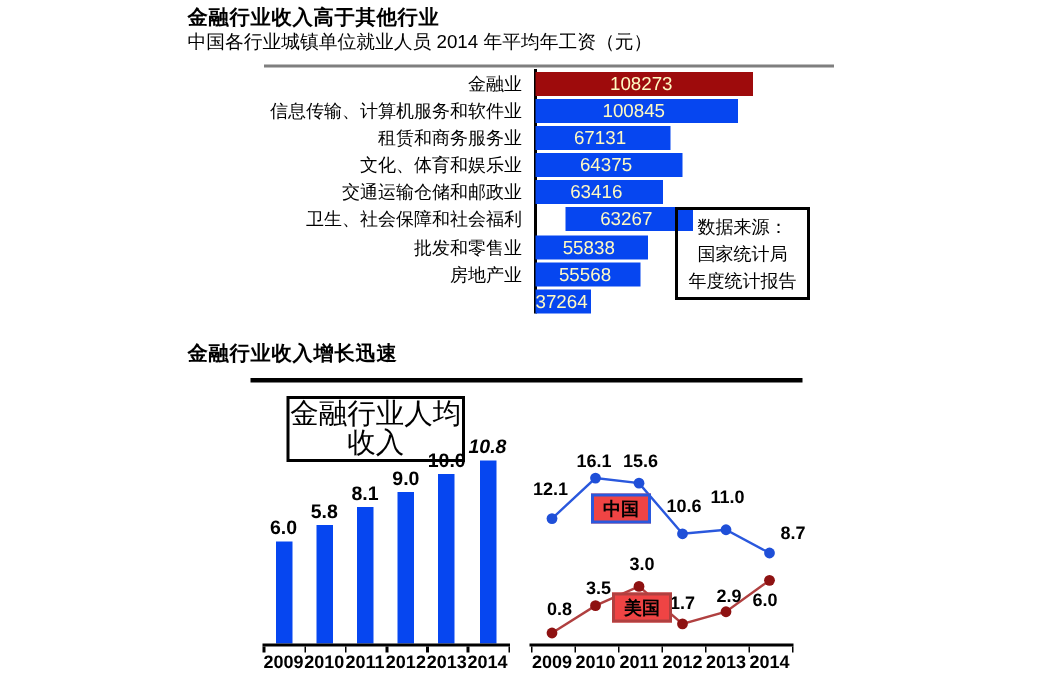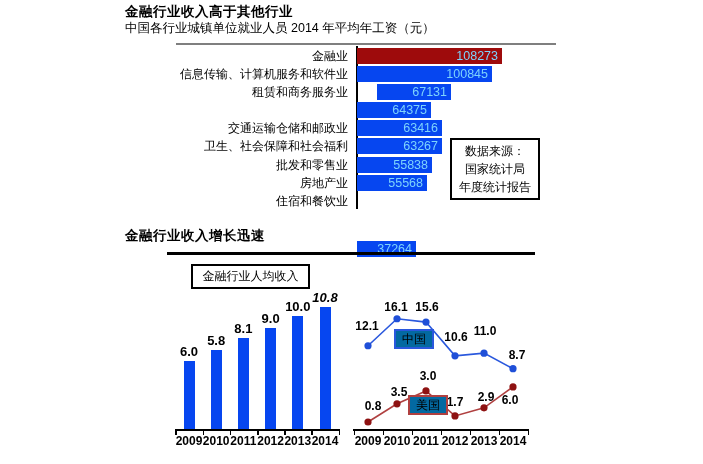--- a/index.html
+++ b/index.html
@@ -10,31 +10,31 @@
   .abs{position:absolute;}
   .h1{font-size:13.5px;font-weight:bold;letter-spacing:.5px;}
   .sub{font-size:12.5px;}
   .divider{background:#7f7f7f;height:2px;}
   .divider2{background:#000;height:2.5px;}
   
   #industry-rows{left:125px;top:47px;width:420px;}
   .irow{position:relative;height:18.1px;}
   .icat{position:absolute;left:0;top:0;width:223px;text-align:right;font-size:12px;line-height:18px;white-space:nowrap;}
   .ibar{position:absolute;left:232px;top:1px;height:16px;}
-  .ival{display:block;color:#7dd3fc;font-size:12.5px;line-height:16px;text-align:right;padding-right:4px;white-space:nowrap;}
+  .ival{display:block;color:#fef9c3;font-size:12.5px;line-height:16px;text-align:center;padding-right:4px;white-space:nowrap;}
   .vaxis{left:356px;top:46px;width:1.5px;height:163px;background:#000;}
   .srcbox{left:450px;top:138px;width:86px;height:58px;border:2px solid #000;
     display:flex;flex-direction:column;justify-content:center;text-align:center;
     font-size:12px;line-height:18px;}
-  .titlebox{border:2px solid #000;text-align:center;font-size:12px;line-height:19px;padding:1px 0;background:#fff;}
+  .titlebox{border:2px solid #000;text-align:center;font-size:19px;line-height:19px;padding:1px 0;background:#fff;}
   .blabel{font-size:13px;font-weight:bold;text-align:center;width:40px;}
   .ylabel{font-size:12px;font-weight:bold;text-align:center;width:34px;}
   .axis{background:#000;height:2px;}
   .tick{background:#000;width:1.5px;height:4px;}
-  .legend{font-size:12px;font-weight:normal;line-height:16px;padding:0 6px;background:#0369a1;border:2px solid;text-align:right;}
+  .legend{font-size:12px;font-weight:bold;line-height:16px;padding:0 6px;background:#ef4444;border:2px solid;text-align:right;}
   .linelabel{font-size:12px;font-weight:bold;text-align:center;width:40px;}
 </style>
 </head>
 <body>
 
 <div id="canvas">
 
   <div class="abs h1" style="left:125px;top:3px;font-family:Liberation Serif, serif;">金融行业收入高于其他行业</div>
   <div class="abs sub" style="left:125px;top:20px;">中国各行业城镇单位就业人员 2014 年平均年工资（元）</div>
 
@@ -48,56 +48,56 @@
         </div>
       </div>
       <div class="irow">
         <span class="icat">信息传输、计算机服务和软件业</span>
         <div class="ibar" style="width: 135px; background: rgb(6, 70, 240);">
           <span class="ival">100845</span>
         </div>
       </div>
       <div class="irow">
         <span class="icat">租赁和商务服务业</span>
-        <div class="ibar" style="width: 74px; background: rgb(6, 70, 240); margin-left: 20px;">
+        <div class="ibar" style="width: 90px; background: rgb(6, 70, 240);">
           <span class="ival">67131</span>
         </div>
       </div>
       <div class="irow">
-        <div class="ibar" style="width: 74px; background: rgb(6, 70, 240);">
+        <span class="icat">文化、体育和娱乐业</span>
+        <div class="ibar" style="width: 98px; background: rgb(6, 70, 240);">
           <span class="ival">64375</span>
         </div>
       </div>
       <div class="irow">
         <span class="icat">交通运输仓储和邮政业</span>
         <div class="ibar" style="width: 85px; background: rgb(6, 70, 240);">
           <span class="ival">63416</span>
         </div>
       </div>
       <div class="irow">
         <span class="icat">卫生、社会保障和社会福利</span>
-        <div class="ibar" style="width: 85px; background: rgb(6, 70, 240);">
+        <div class="ibar" style="width: 85px; background: rgb(6, 70, 240); margin-left: 20px;">
           <span class="ival">63267</span>
         </div>
       </div>
       <div class="irow">
         <span class="icat">批发和零售业</span>
         <div class="ibar" style="width: 75px; background: rgb(6, 70, 240);">
           <span class="ival">55838</span>
         </div>
       </div>
       <div class="irow">
         <span class="icat">房地产业</span>
         <div class="ibar" style="width: 70px; background: rgb(6, 70, 240);">
           <span class="ival">55568</span>
         </div>
       </div>
       <div class="irow">
-        <span class="icat">住宿和餐饮业</span>
-        <div class="ibar" style="width: 59px; background: rgb(6, 70, 240); margin-top: 48px;">
+        <div class="ibar" style="width: 37px; background: rgb(6, 70, 240);">
           <span class="ival">37264</span>
         </div>
       </div>
     </div>
 
   <div class="abs srcbox">
     <span>数据来源：</span>
     <span>国家统计局</span>
     <span>年度统计报告</span>
   </div>
@@ -150,21 +150,21 @@
       <circle cx="105" cy="130.925" r="3.6" fill="#8e1212"></circle>
       <circle cx="134" cy="122.825" r="3.6" fill="#8e1212"></circle>
       <circle cx="163" cy="101.9" r="3.6" fill="#8e1212"></circle>
     </svg>
   <div id="growth-labels">
       <div class="abs linelabel" style="left: 347px; top: 318.725px;">12.1</div>
       <div class="abs linelabel" style="left: 376px; top: 299.725px;">16.1</div>
       <div class="abs linelabel" style="left: 407px; top: 300.1px;">15.6</div>
       <div class="abs linelabel" style="left: 436px; top: 329.85px;">10.6</div>
       <div class="abs linelabel" style="left: 465px; top: 324.15px;">11.0</div>
-      <div class="abs linelabel" style="left: 497px; top: 347.675px;">8.7</div>
+      <div class="abs linelabel" style="left: 497px; top: 347.675px; text-align: right;">8.7</div>
       <div class="abs linelabel" style="left: 353px; top: 399px;">0.8</div>
       <div class="abs linelabel" style="left: 379px; top: 384.775px;">3.5</div>
       <div class="abs linelabel" style="left: 408px; top: 368.95px;">3.0</div>
       <div class="abs linelabel" style="left: 435px; top: 394.925px; text-align: center;">1.7</div>
       <div class="abs linelabel" style="left: 466px; top: 389.825px;">2.9</div>
       <div class="abs linelabel" style="left: 490px; top: 392.9px;">6.0</div>
       <div class="abs axis" style="left: 353px; top: 429px; width: 176px;"></div>
       <div class="abs tick" style="left: 353.5px; top: 431px;"></div>
       <div class="abs tick" style="left: 382.5px; top: 431px;"></div>
       <div class="abs tick" style="left: 411.5px; top: 431px;"></div>

